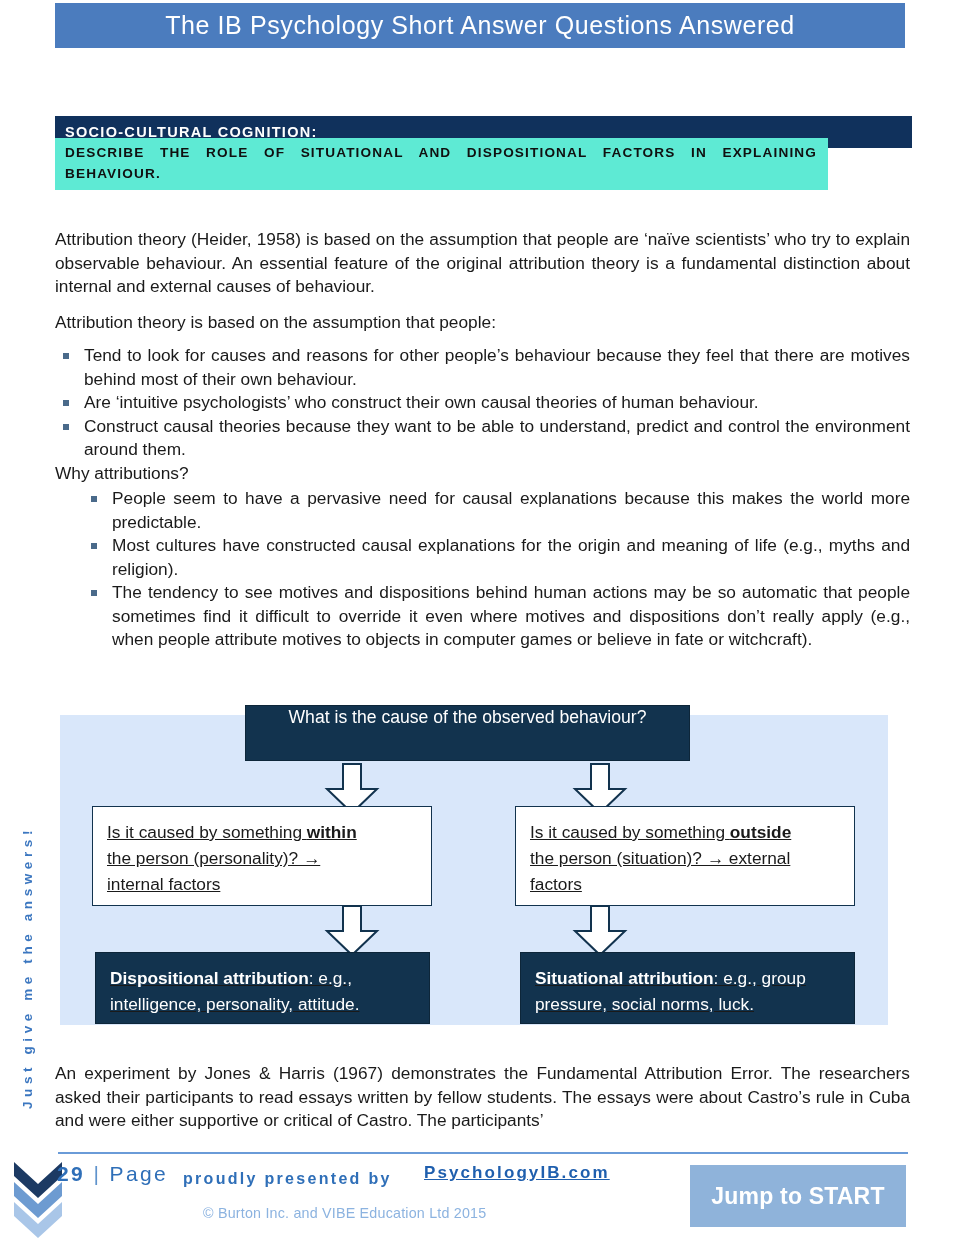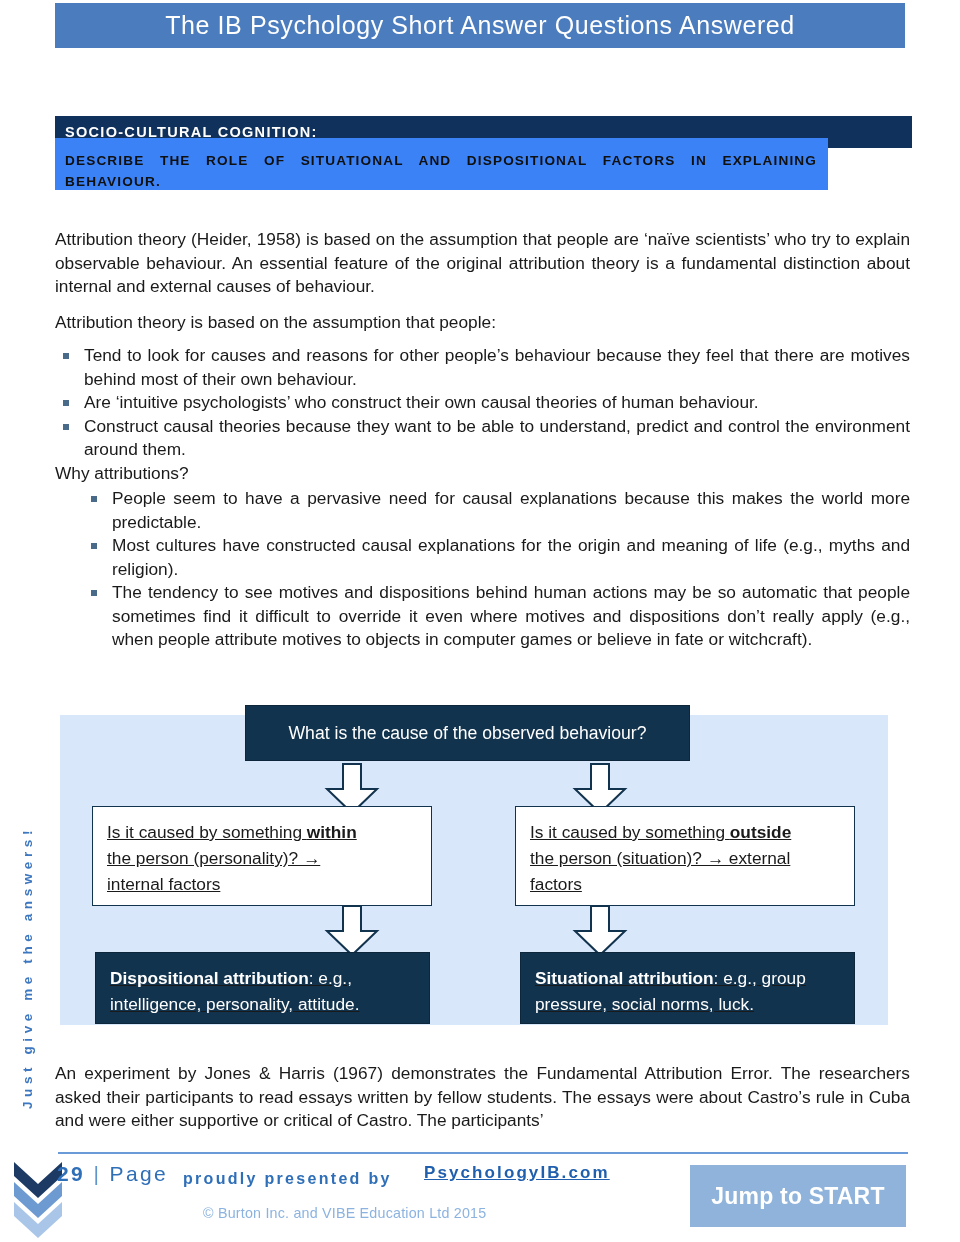--- a/index.html
+++ b/index.html
@@ -56,23 +56,23 @@
     font-weight: bold;
     letter-spacing: 1.3px;
   }
 
   .question-bar {
     position: absolute;
     left: 55px;
     top: 138px;
     width: 773px;
     height: 52px;
-    background: #3b82f6;
+    background: #5eead4;
     box-sizing: border-box;
-    padding: 12px 11px 0 10px;
+    padding: 4px 11px 0 10px;
   }
   .question-bar-label {
     display: block;
     color: #101010;
     font-size: 13.6px;
     font-weight: bold;
     letter-spacing: 1.15px;
     line-height: 21px;
     text-align: justify;
     text-align-last: left;
@@ -133,21 +133,21 @@
     background: #d9e7fa;
   }
   .flow-question-box {
     position: absolute;
     left: 245px;
     top: 705px;
     width: 445px;
     height: 56px;
     background: #12334e;
     display: flex;
-    align-items: center;
+    align-items: flex-start;
     justify-content: center;
     border: 1px solid #0d2639;
     box-sizing: border-box;
   }
   .flow-question-box .txt {
     color: #ffffff;
     font-size: 17.6px;
     line-height: 22px;
   }
 

